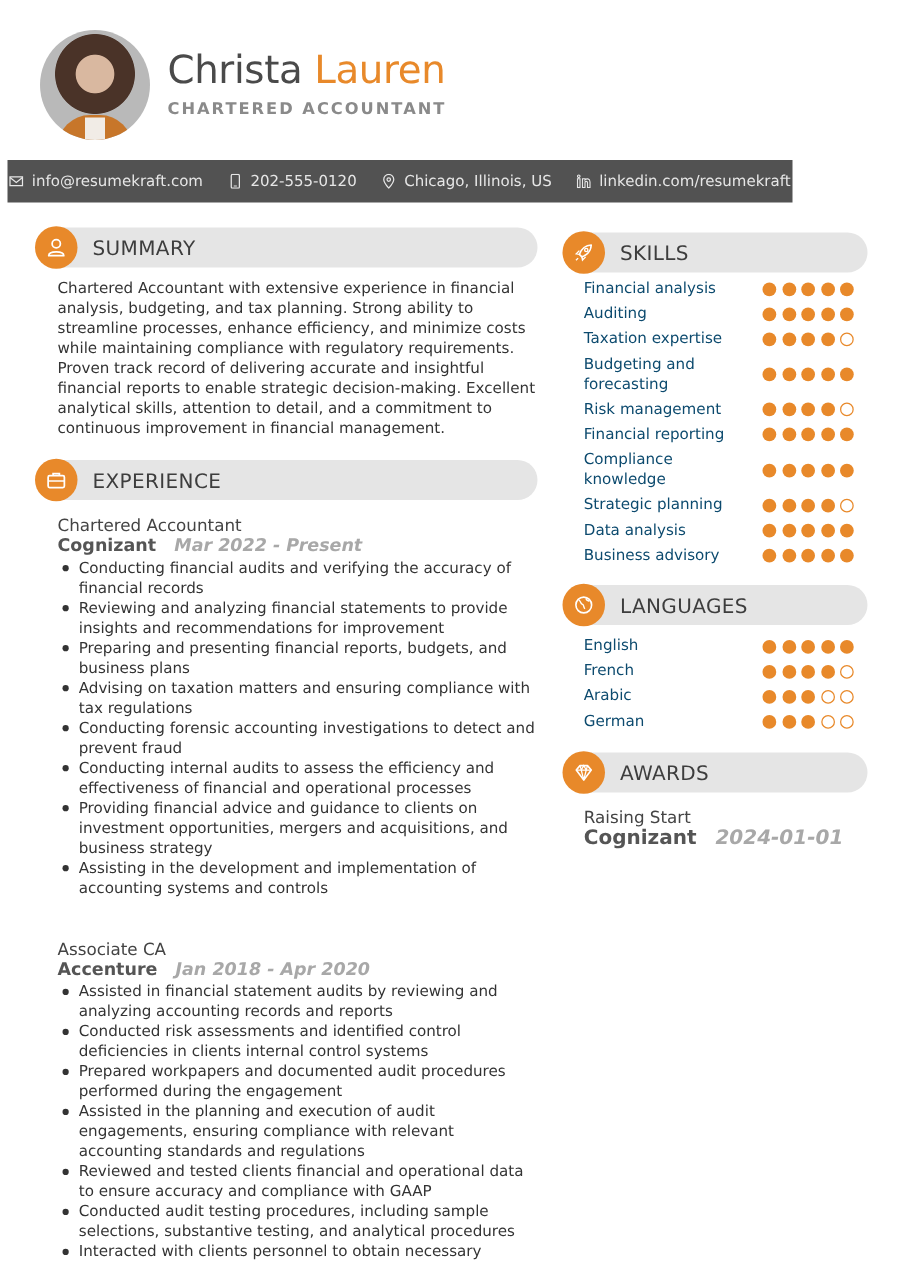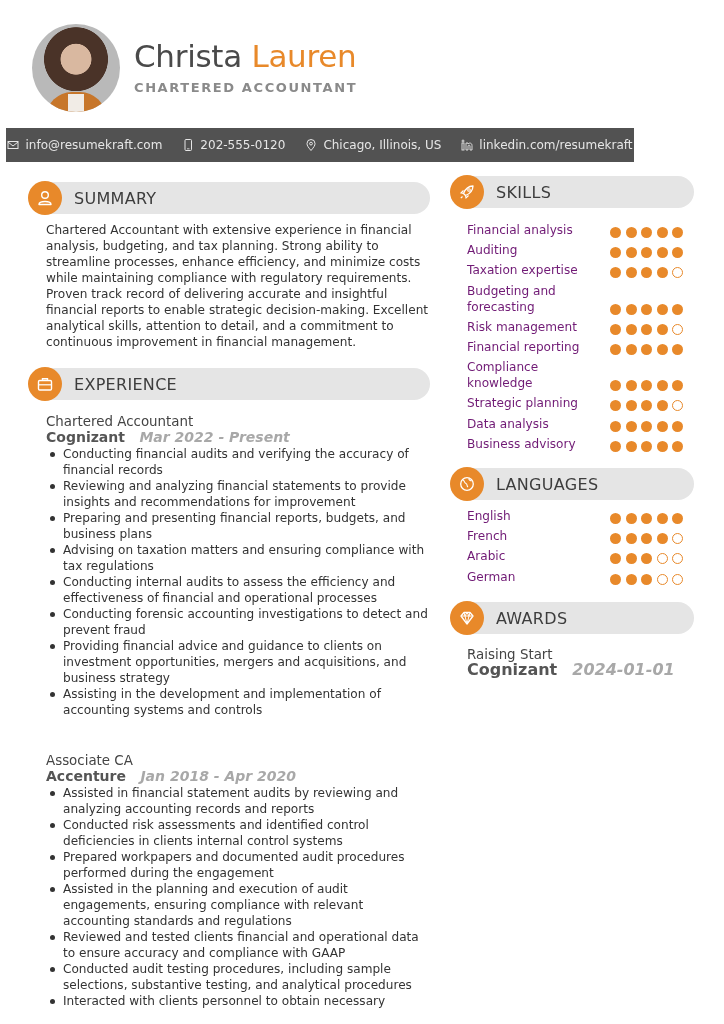--- a/index.html
+++ b/index.html
@@ -32,21 +32,21 @@
   .job { position: absolute; left: 46px; width: 384px; }
   .job-role { font-size: 13.4px; color: #444; line-height: 17px; }
   .job-meta { font-size: 14px; line-height: 14px; margin-bottom: 2px; }
   .job-meta .company { font-weight: bold; color: #555; }
   .job-meta .dates { font-style: italic; color: #a8a8a8; margin-left: 10px; font-weight: bold; }
   .job ul { list-style: none; }
   .job li { position: relative; padding-left: 17px; font-size: 12.1px; line-height: 16px; color: #333; }
   .job li::before { content: ""; position: absolute; left: 4px; top: 6px; width: 5px; height: 5px; border-radius: 50%; background: #333; }
 
   .rating-list { position: absolute; left: 467px; width: 216px; }
-  .rating-row { display: flex; justify-content: space-between; align-items: flex-end; font-size: 12.1px; line-height: 16px; color: #701a75; margin-bottom: 4.2px; }
+  .rating-row { display: flex; justify-content: space-between; align-items: center; font-size: 12.1px; line-height: 16px; color: #0c4a6e; margin-bottom: 4.2px; }
   .rating-row .r-label { width: 130px; }
   .dots { display: flex; gap: 4.5px; padding-top: 2px; }
   .dot { width: 11px; height: 11px; border-radius: 50%; background: #e8892a; }
   .dot.empty { background: #fff; border: 1.2px solid #e8892a; }
 
   .award { position: absolute; left: 467px; top: 646px; }
   .award-title { font-size: 13.4px; color: #444; line-height: 17px; }
   .award-meta { font-size: 16px; line-height: 14px; }
   .award-meta .company { font-weight: bold; color: #555; }
   .award-meta .date { font-style: italic; color: #a8a8a8; margin-left: 10px; font-weight: bold; }
@@ -124,22 +124,22 @@
   <div class="job-role">Chartered Accountant</div>
   <div class="job-meta">
     <span class="company">Cognizant</span>
     <span class="dates">Mar 2022 - Present</span>
   </div>
   <ul>
     <li>Conducting financial audits and verifying the accuracy of financial records</li>
     <li>Reviewing and analyzing financial statements to provide insights and recommendations for improvement</li>
     <li>Preparing and presenting financial reports, budgets, and business plans</li>
     <li>Advising on taxation matters and ensuring compliance with tax regulations</li>
+    <li>Conducting forensic accounting investigations to detect and prevent fraud</li>
     <li>Conducting internal audits to assess the efficiency and effectiveness of financial and operational processes</li>
-    <li>Conducting forensic accounting investigations to detect and prevent fraud</li>
     <li>Providing financial advice and guidance to clients on investment opportunities, mergers and acquisitions, and business strategy</li>
     <li>Assisting in the development and implementation of accounting systems and controls</li>
   </ul>
 </div>
 
 <div class="job" style="top:728px;margin-top:24px;">
   <div class="job-role">Associate CA</div>
   <div class="job-meta">
     <span class="company">Accenture</span>
     <span class="dates">Jan 2018 - Apr 2020</span>
@@ -148,21 +148,21 @@
     <li>Assisted in financial statement audits by reviewing and analyzing accounting records and reports</li>
     <li>Conducted risk assessments and identified control deficiencies in clients internal control systems</li>
     <li>Prepared workpapers and documented audit procedures performed during the engagement</li>
     <li>Assisted in the planning and execution of audit engagements, ensuring compliance with relevant accounting standards and regulations</li>
     <li>Reviewed and tested clients financial and operational data to ensure accuracy and compliance with GAAP</li>
     <li>Conducted audit testing procedures, including sample selections, substantive testing, and analytical procedures</li>
     <li>Interacted with clients personnel to obtain necessary</li>
   </ul>
 </div>
 
-<div class="section-head" style="left:452px; top:176px; width:242px;">
+<div class="section-head" style="left:452px; top:186px; width:242px;">
   <div class="badge">
     <svg viewBox="0 0 18 18">
         <path d="M15 3 C10 3.2 7 6.5 5.5 10.5 L7.5 12.5 C11.5 11 14.8 8 15 3 Z" fill="none" stroke="#fff" stroke-width="1.3" stroke-linejoin="round"></path>
         <circle cx="11" cy="7" r="1.3" fill="none" stroke="#fff" stroke-width="1.1"></circle>
         <path d="M5.5 10.5 L3 10 L5.5 7.5 M7.5 12.5 L8 15 L10.5 12.5" fill="none" stroke="#fff" stroke-width="1.1"></path>
         <path d="M4.5 13.5 L2.8 15.2" stroke="#fff" stroke-width="1.1"></path>
       </svg>
   </div>
   <div class="label">SKILLS</div>
 </div>

